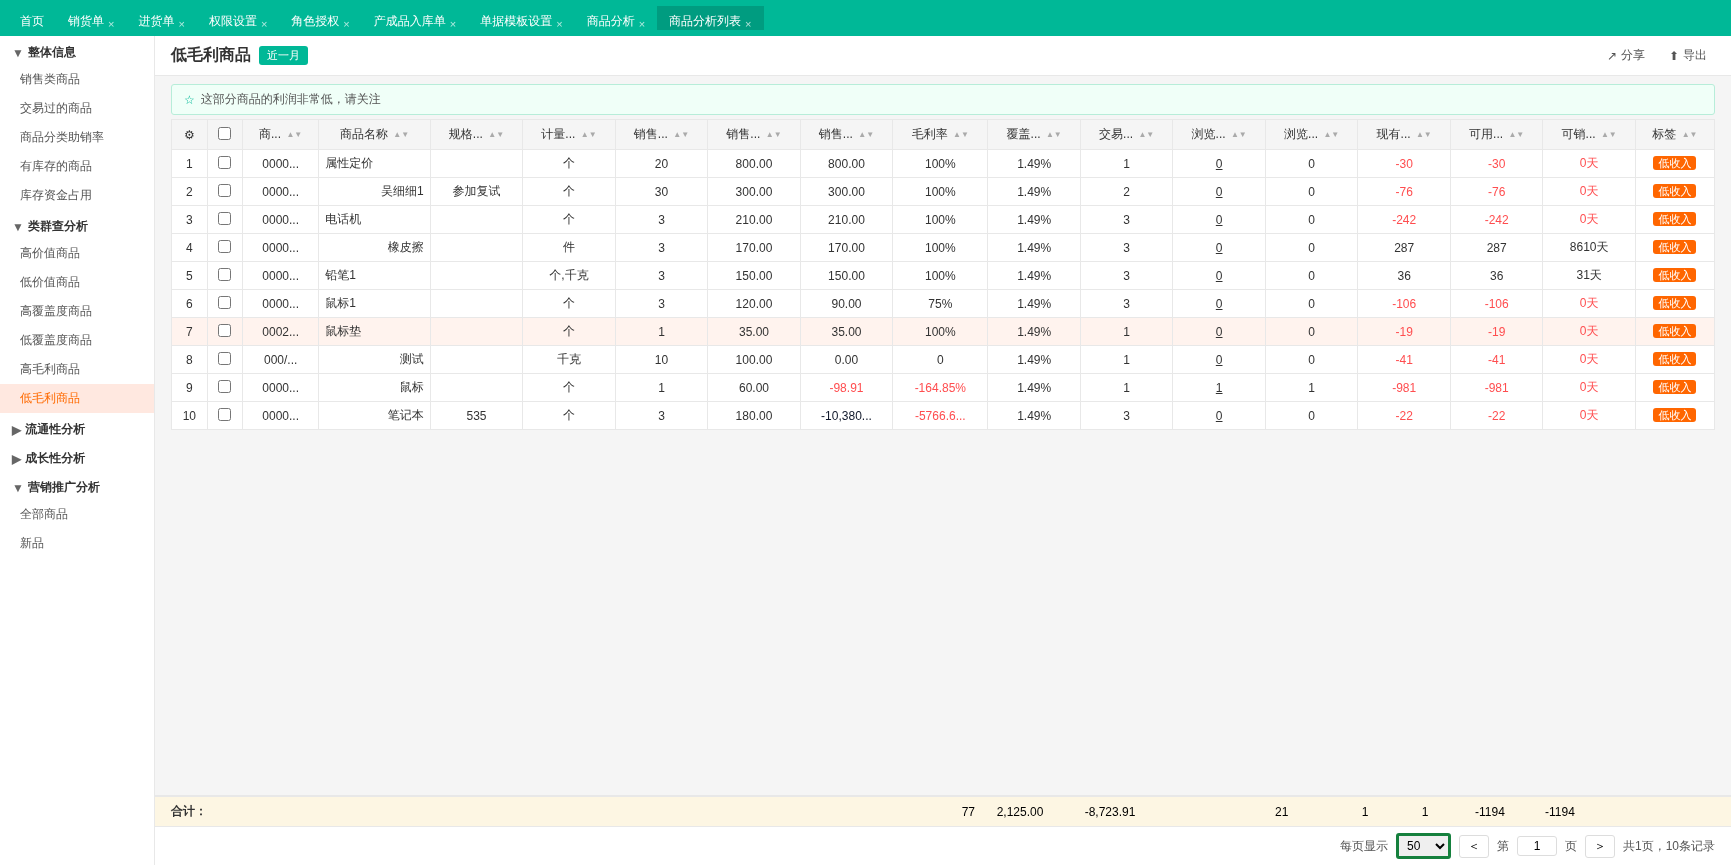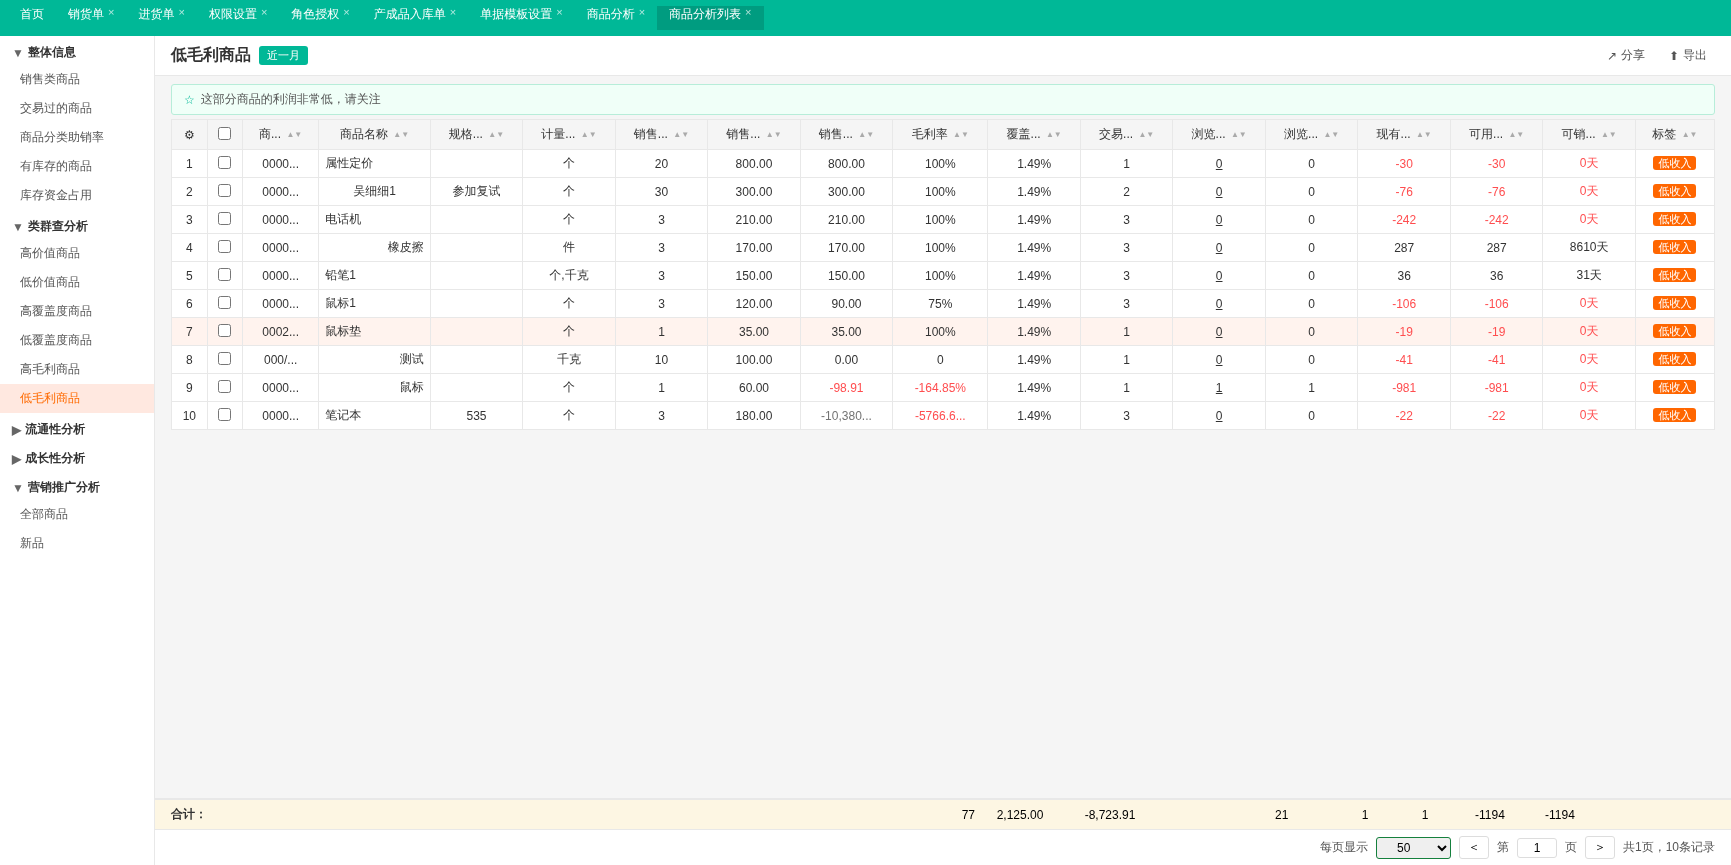--- a/index.html
+++ b/index.html
@@ -11,21 +11,21 @@
       height: 36px;
       display: flex;
       align-items: center;
       padding: 0 8px;
     }
     .top-nav-item {
       color: #fff;
       padding: 0 12px;
       height: 24px;
       display: flex;
-      align-items: flex-start;
+      align-items: flex-end;
       cursor: pointer;
       font-size: 13px;
       white-space: nowrap;
     }
     .top-nav-item.active { background: rgba(0,0,0,0.15); }
     .top-nav-item .close-x {
       margin-left: 4px;
       font-size: 11px;
       opacity: 0.7;
     }
@@ -213,23 +213,23 @@
       border-top: 1px solid #e8e8e8;
       padding: 6px 16px;
       display: flex;
       align-items: center;
       justify-content: flex-end;
       gap: 8px;
       font-size: 12px;
       color: #555;
     }
     .pagination-bar select {
-      border: 1px solid #15803d;
+      border: 3px solid #15803d;
       border-radius: 3px;
-      padding: 2px 16px;
+      padding: 2px 4px;
       font-size: 12px;
     }
     .page-btn {
       border: 1px solid #ddd;
       background: #fff;
       border-radius: 3px;
       padding: 2px 8px;
       cursor: pointer;
       font-size: 12px;
     }
@@ -438,21 +438,21 @@
       <td>0</td>
       <td style="color:#ff4d4f">-30</td>
       <td style="color:#ff4d4f">-30</td>
       <td style="color:#ff4d4f">0天</td>
       <td><span class="tag-low-income">低收入</span></td>
     </tr>
             <tr>
       <td>2</td>
       <td><input type="checkbox" style=""></td>
       <td>0000...</td>
-      <td style="text-align:center;">吴细细1</td>
+      <td style="text-align:right;">吴细细1</td>
       <td>参加复试</td>
       <td>个</td>
       <td>30</td>
       <td>300.00</td>
       <td style="">300.00</td>
       <td style="">100%</td>
       <td>1.49%</td>
       <td>2</td>
       <td><span class="text-link">0</span></td>
       <td>0</td>
@@ -598,26 +598,26 @@
       <td>1</td>
       <td style="color:#ff4d4f">-981</td>
       <td style="color:#ff4d4f">-981</td>
       <td style="color:#ff4d4f">0天</td>
       <td><span class="tag-low-income">低收入</span></td>
     </tr>
             <tr>
       <td>10</td>
       <td><input type="checkbox" style=""></td>
       <td>0000...</td>
-      <td style="text-align:left;font-family:Liberation Mono, monospace;">笔记本</td>
+      <td style="text-align:right;font-family:Liberation Mono, monospace;">笔记本</td>
       <td>535</td>
       <td>个</td>
       <td>3</td>
       <td>180.00</td>
-      <td style="color:#737373">-10,380...</td>
+      <td style="color:#0f172a">-10,380...</td>
       <td style="color:#ff4d4f">-5766.6...</td>
       <td>1.49%</td>
       <td>3</td>
       <td><span class="text-link">0</span></td>
       <td>0</td>
       <td style="color:#ff4d4f">-22</td>
       <td style="color:#ff4d4f">-22</td>
       <td style="color:#ff4d4f">0天</td>
       <td><span class="tag-low-income">低收入</span></td>
     </tr>

